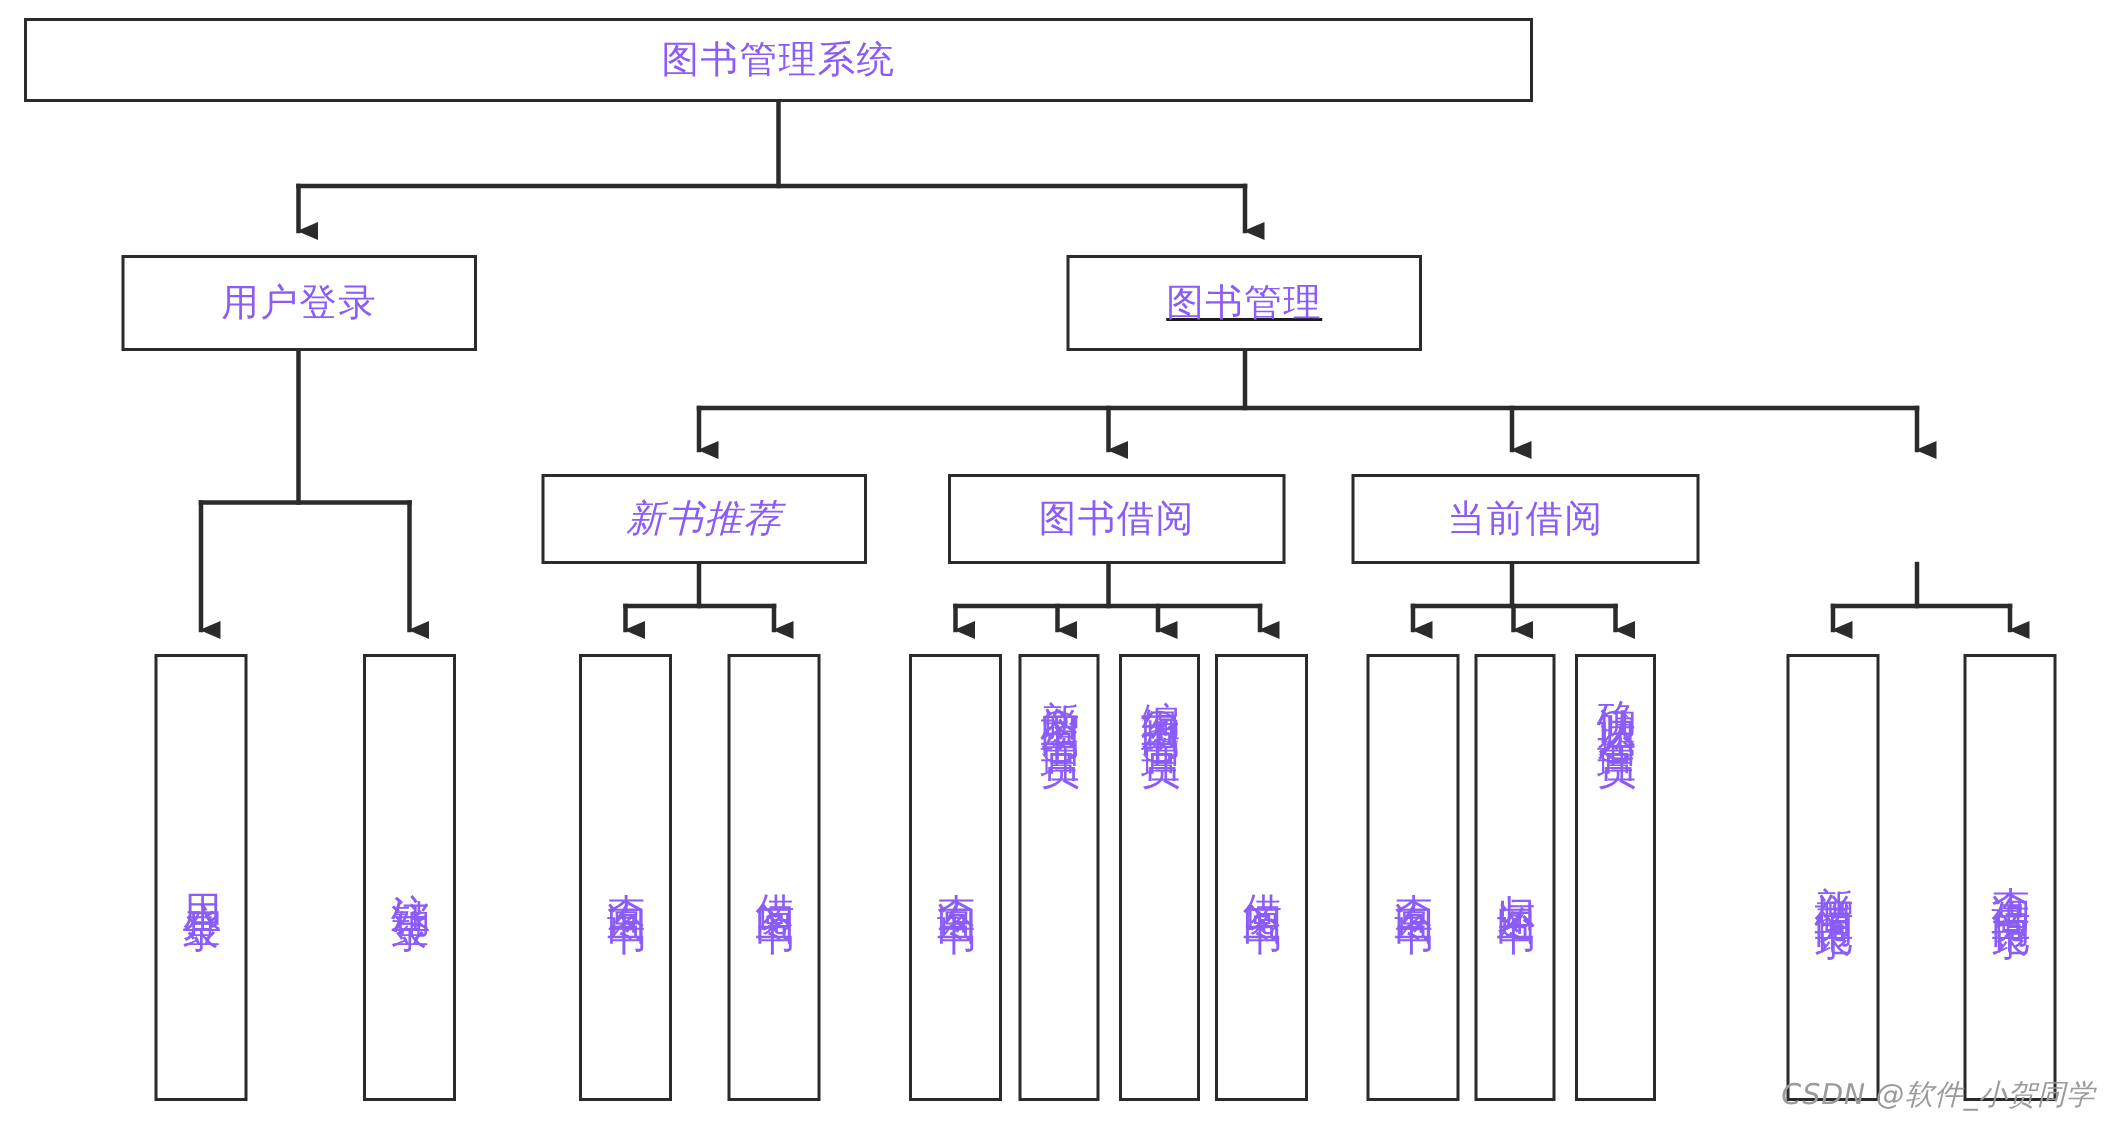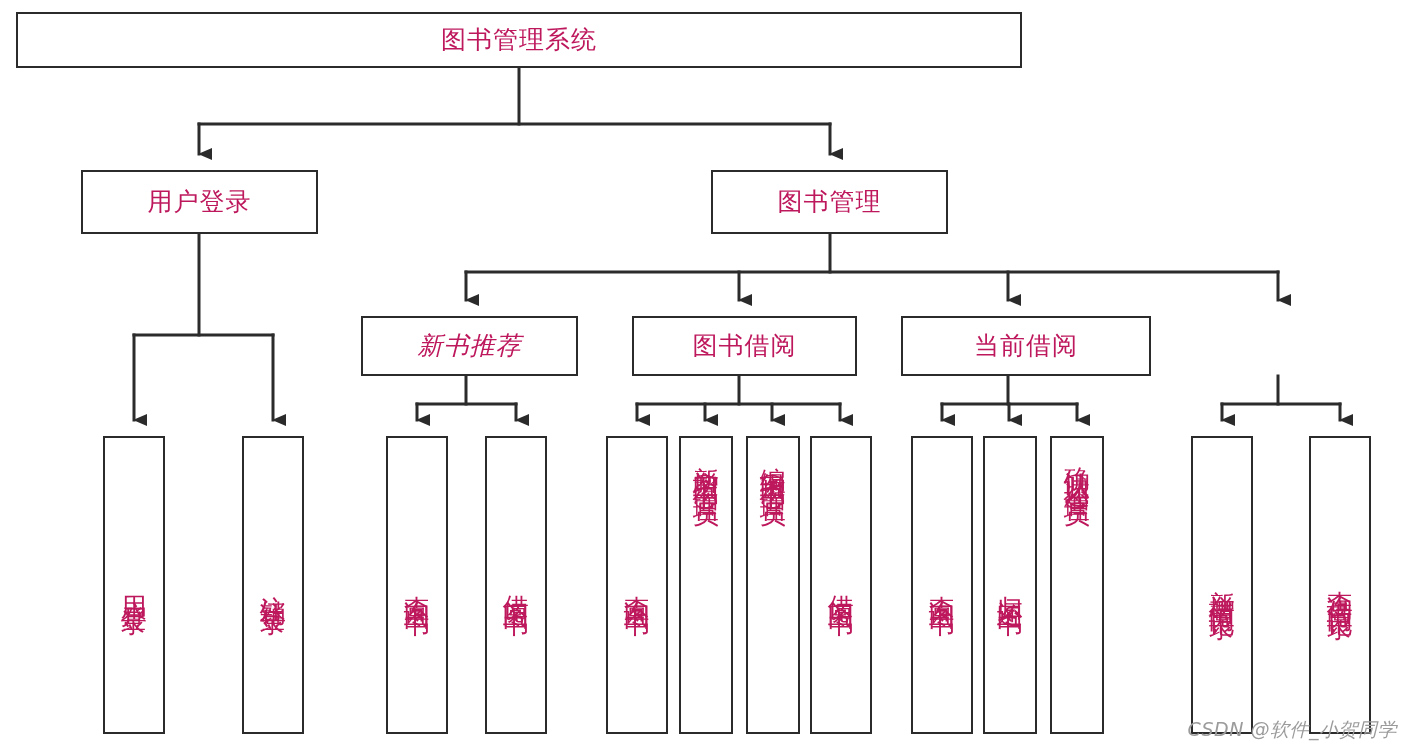--- a/index.html
+++ b/index.html
@@ -32,21 +32,21 @@
     background: #ffffff;
     display: flex;
     align-items: center;
     justify-content: center;
     color: #1c1c1c;
   }
   .node-label {
     display: block;
     text-align: center;
     line-height: 1.18;
-    color: #be185d;
+    color: #8b5cf6;
     white-space: pre;
   }
   .h-node .node-label {
     font-size: 25px;
     letter-spacing: 1px;
   }
   .v-node {
     align-items: flex-start;
     justify-content: center;
     padding-top: 8px;
@@ -135,33 +135,33 @@
   </svg>
 
   <div class="node h-node" style="left:16px; top:12px; width:1006px; height:56px;">
     <span class="node-label">图书管理系统</span>
   </div>
 
   <div class="node h-node" style="left:81px; top:170px; width:237px; height:64px;">
     <span class="node-label">用户登录</span>
   </div>
 
-  <div class="node h-node" style="left:711px; top:170px; width:237px; height:64px;">
+  <div class="node h-node" style="left:711px; top:170px; width:237px; height:64px;text-decoration:underline;">
     <span class="node-label">图书管理</span>
   </div>
 
   <div class="node h-node" style="left:361px; top:316px; width:217px; height:60px;font-style:italic;">
     <span class="node-label">新书推荐</span>
   </div>
 
   <div class="node h-node" style="left:632px; top:316px; width:225px; height:60px;">
     <span class="node-label">图书借阅</span>
   </div>
 
-  <div class="node h-node" style="left:901px; top:316px; width:250px; height:60px;justify-content:center;">
+  <div class="node h-node" style="left:901px; top:316px; width:232px; height:60px;justify-content:center;">
     <span class="node-label">当前借阅</span>
   </div>
 
 
   <div class="node v-node centered" style="left:103px; top:436px; width:62px; height:298px;">
     <span class="node-label">用户登录</span>
   </div>
 
   <div class="node v-node centered" style="left:242px; top:436px; width:62px; height:298px;">
     <span class="node-label">注销登录</span>

